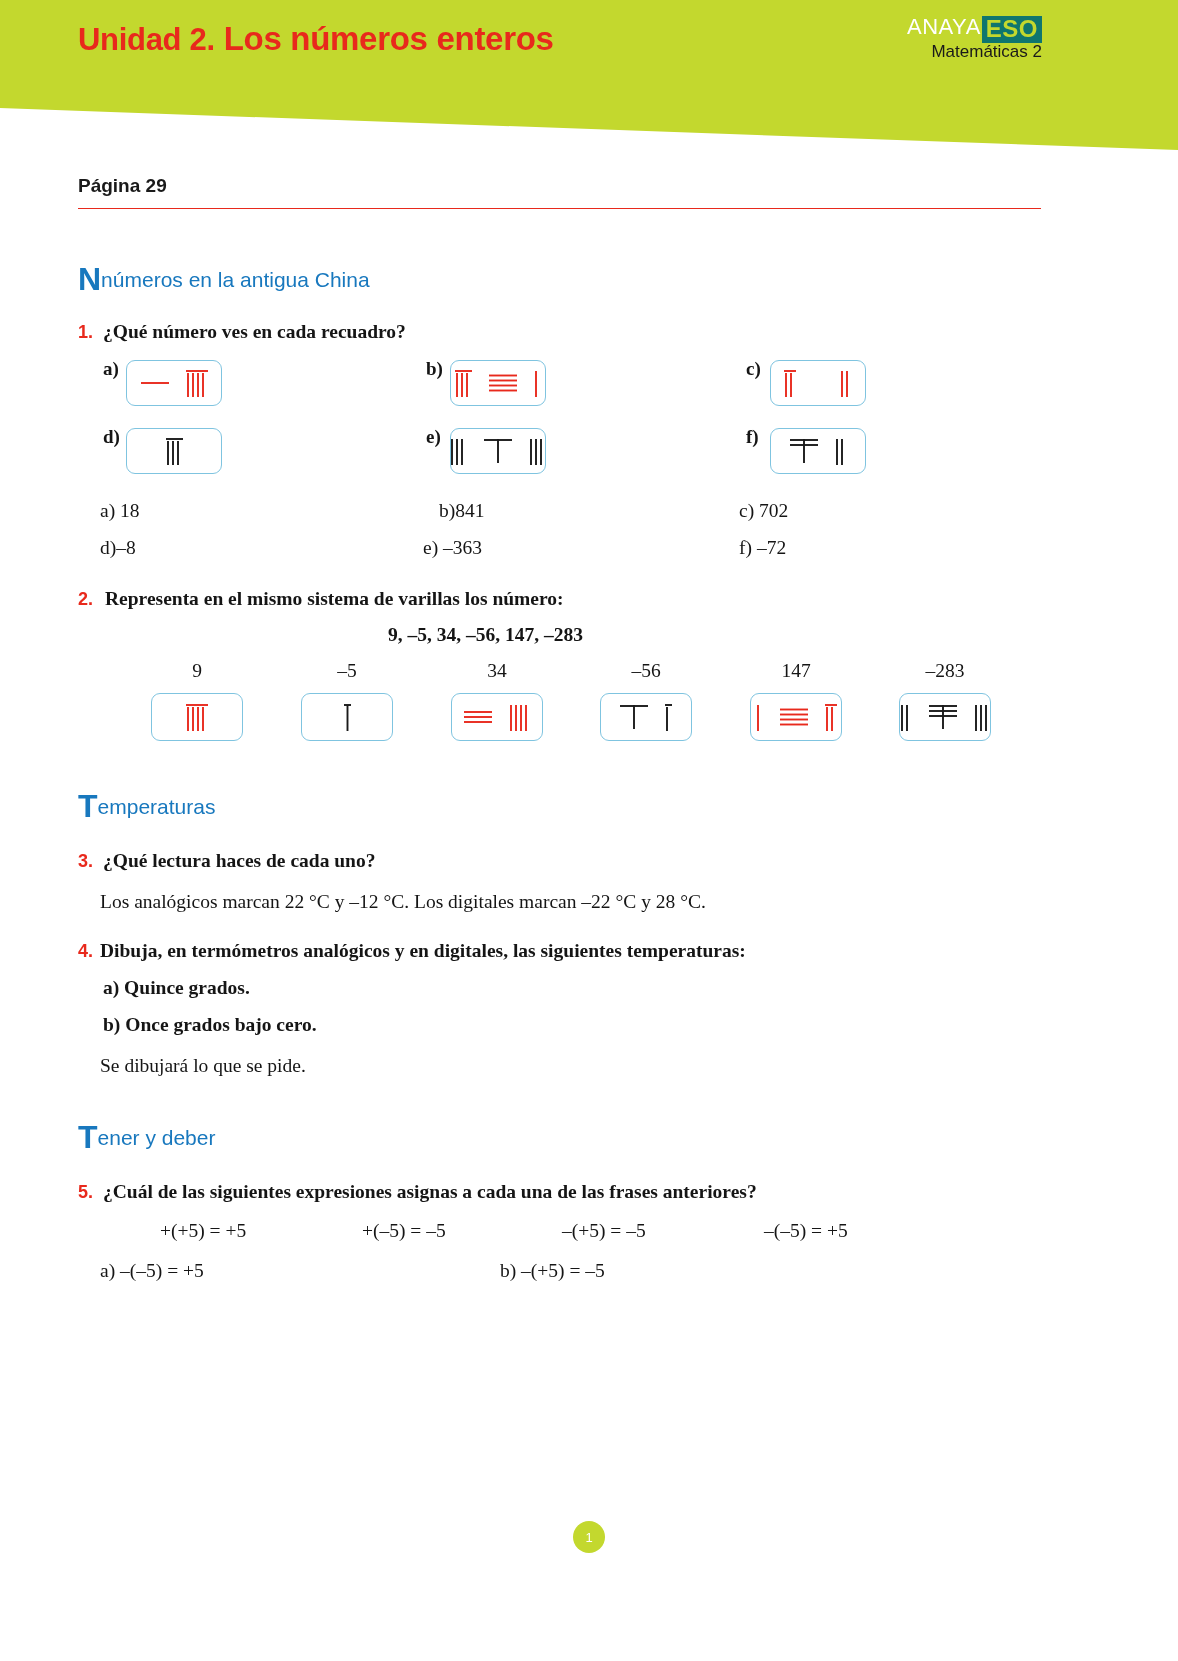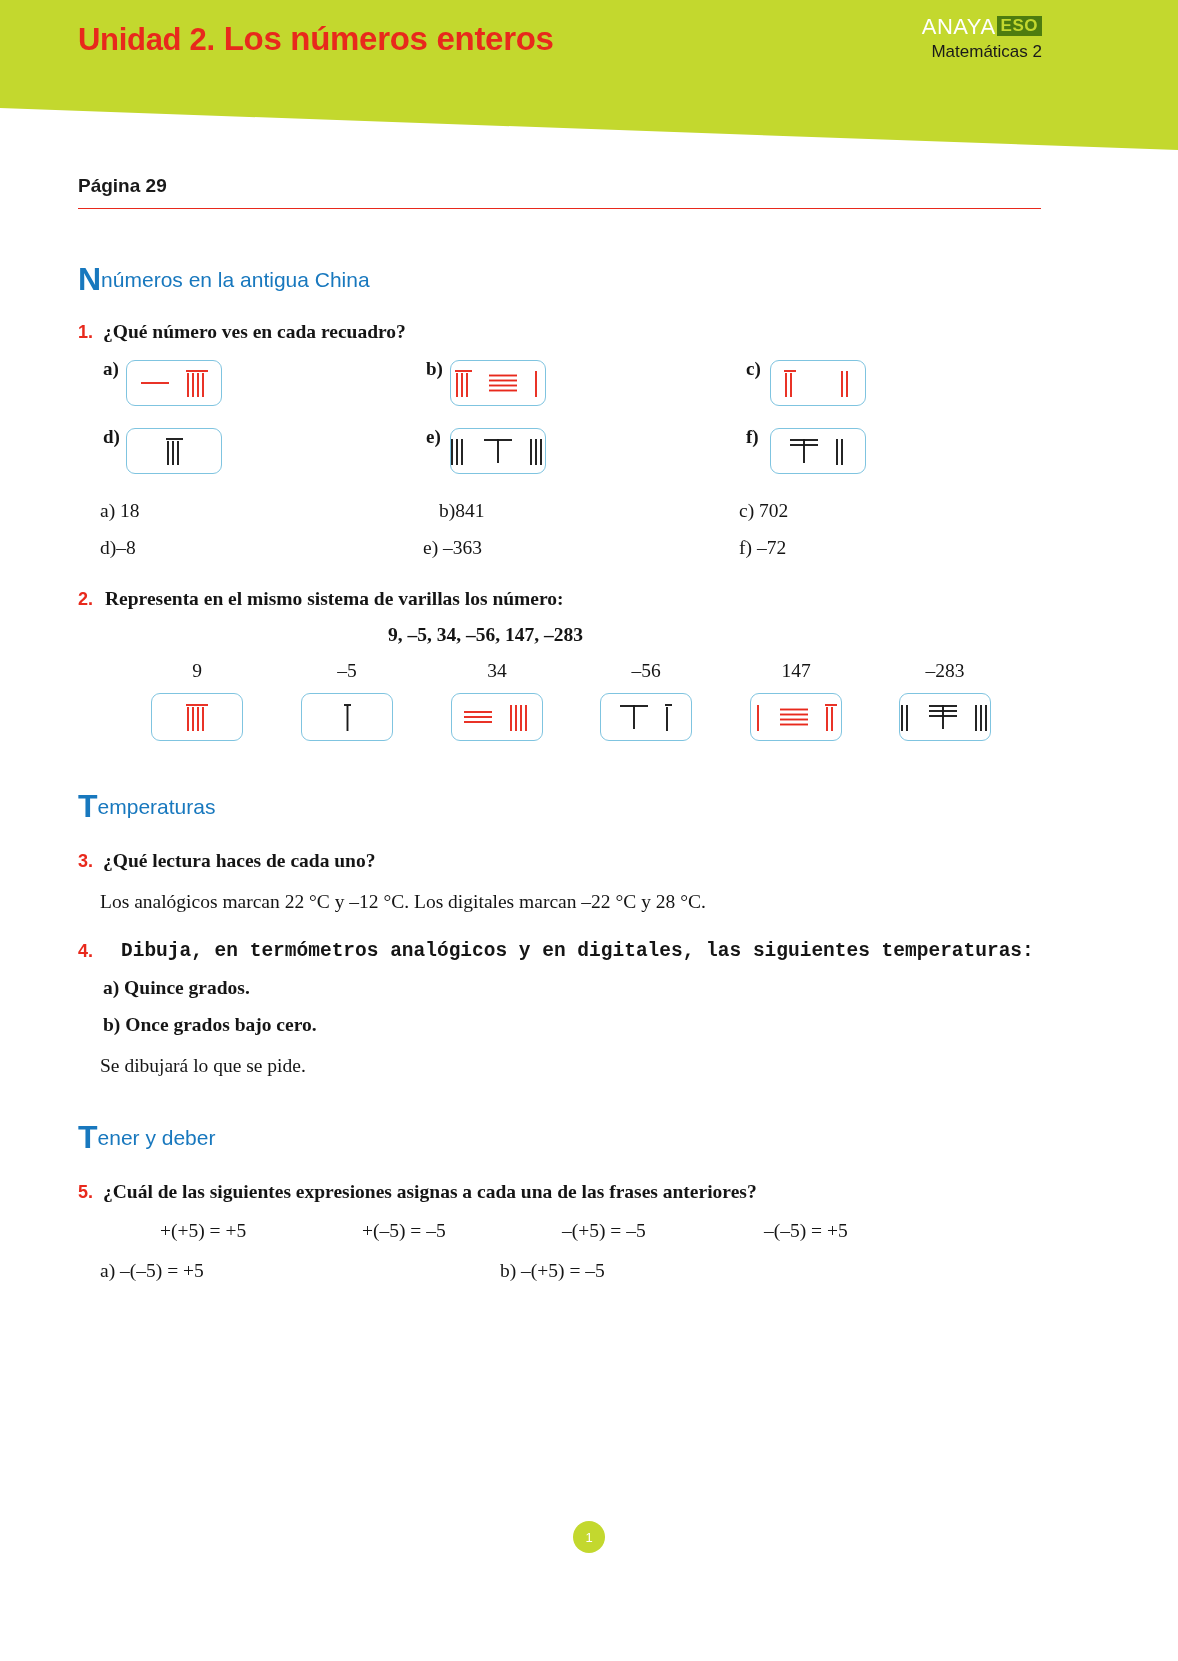--- a/index.html
+++ b/index.html
@@ -50,24 +50,24 @@
     height: 24px;
   }
   .brand-anaya {
     font-size: 22px;
     letter-spacing: 0.5px;
     color: #ffffff;
     font-weight: normal;
     line-height: 1;
   }
   .brand-eso {
-    font-size: 17px;
+    font-size: 24px;
     font-weight: bold;
     color: #c3d82e;
-    background: #4d7c0f;
+    background: #0f766e;
     padding: 1px 4px 2px 4px;
     line-height: 1;
     letter-spacing: 0.5px;
     margin-left: 1px;
   }
   .brand-sub {
     font-size: 17px;
     color: #1a1a1a;
     margin-top: 3px;
     line-height: 1;
@@ -483,21 +483,21 @@
 
 <div class="section-head" style="top:795px; left:78px;">
   <span class="drop">T</span><span>emperaturas</span>
 </div>
 
 <div class="ex-num" style="top:851px; left:78px;">3.</div>
 <div class="ex-q" style="top:850px; left:103px;">¿Qué lectura haces de cada uno?</div>
 <div class="ans" style="top:891px; left:100px;">Los analógicos marcan 22 °C y –12 °C. Los digitales marcan –22 °C y 28 °C.</div>
 
 <div class="ex-num" style="top:941px; left:78px;">4.</div>
-<div class="ex-q" style="top:940px; left:121px;font-family:Liberation Mono, monospace;">Dibuja, en termómetros analógicos y en digitales, las siguientes temperaturas:</div>
+<div class="ex-q" style="top:940px; left:100px;">Dibuja, en termómetros analógicos y en digitales, las siguientes temperaturas:</div>
 <div class="ex-q" style="top:977px; left:103px;">a) Quince grados.</div>
 <div class="ex-q" style="top:1014px; left:103px;">b) Once grados bajo cero.</div>
 <div class="ans" style="top:1055px; left:100px;">Se dibujará lo que se pide.</div>
 
 <div class="section-head" style="top:1126px; left:78px;">
   <span class="drop">T</span><span>ener y deber</span>
 </div>
 
 <div class="ex-num" style="top:1182px; left:78px;">5.</div>
 <div class="ex-q" style="top:1181px; left:103px;">¿Cuál de las siguientes expresiones asignas a cada una de las frases anteriores?</div>

